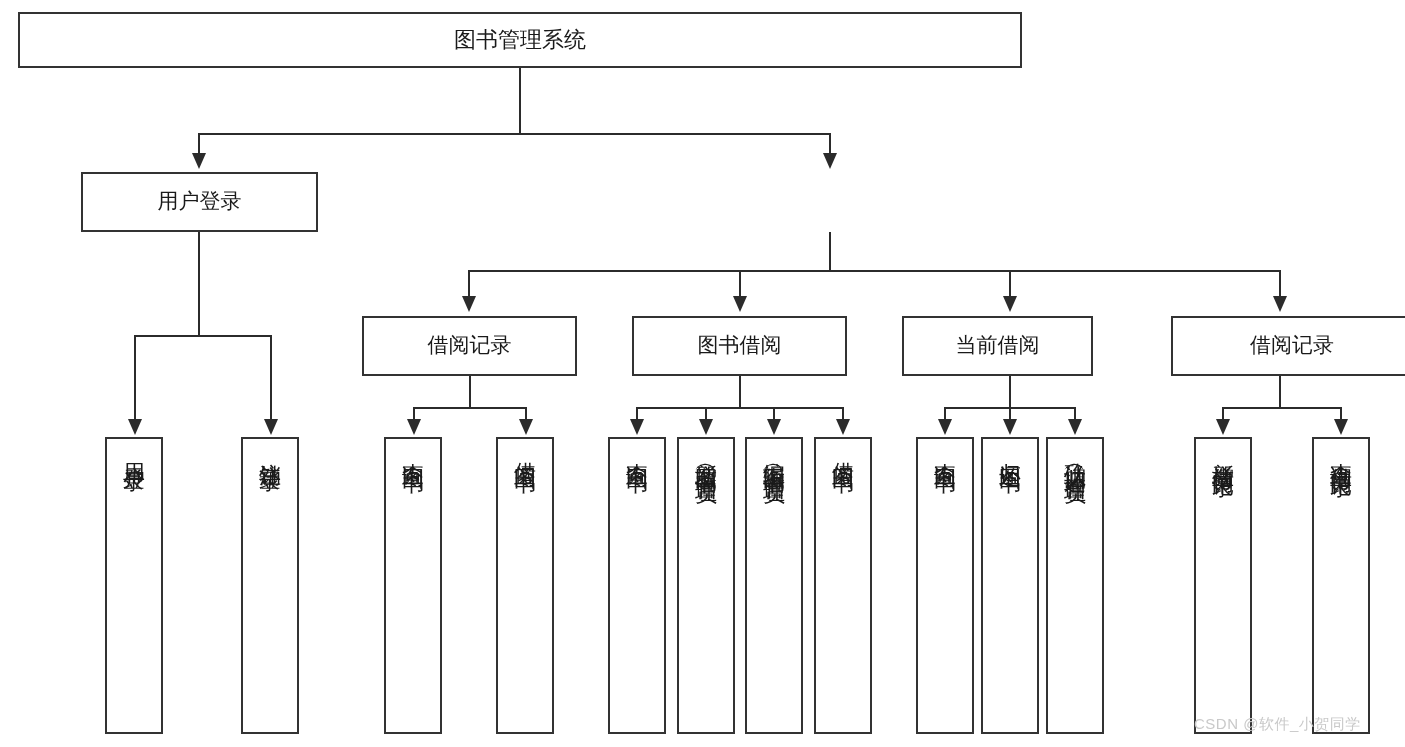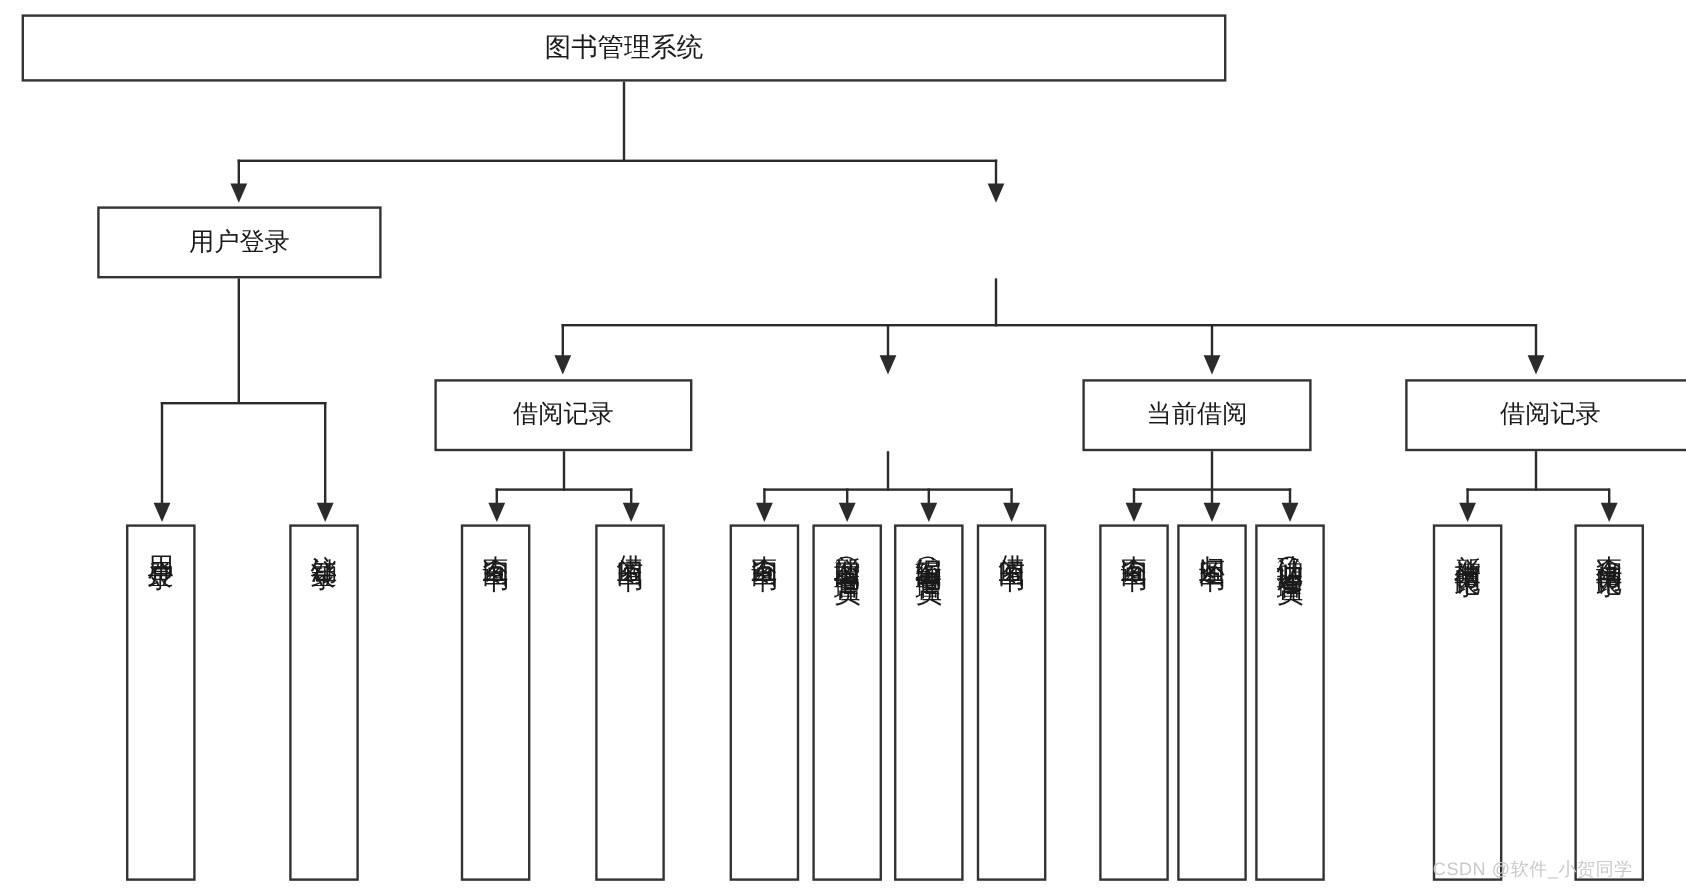--- a/index.html
+++ b/index.html
@@ -110,20 +110,23 @@
   <div class="seg vert" style="left:739px; top:270px; width:2px; height:28px;"></div>
   <div class="arrow" style="left:733px; top:296px;"></div>
   <div class="seg vert" style="left:1009px; top:270px; width:2px; height:28px;"></div>
   <div class="arrow" style="left:1003px; top:296px;"></div>
   <div class="seg vert" style="left:1279px; top:270px; width:2px; height:28px;"></div>
   <div class="arrow" style="left:1273px; top:296px;"></div>
 
   <div class="node h" style="left:362px; top:316px; width:215px; height:60px;">
     <span class="label">借阅记录</span>
   </div>
+  <div class="node h" style="left:632px; top:316px; width:215px; height:60px;">
+    <span class="label">图书借阅</span>
+  </div>
   <div class="node h" style="left:902px; top:316px; width:191px; height:60px;">
     <span class="label">当前借阅</span>
   </div>
   <div class="node h" style="left:1171px; top:316px; width:242px; height:60px;">
     <span class="label">借阅记录</span>
   </div>
 
   <div class="seg vert" style="left:469px; top:376px; width:2px; height:33px;"></div>
   <div class="seg horz" style="left:413px; top:407px; width:114px; height:2px;"></div>
   <div class="seg vert" style="left:413px; top:407px; width:2px; height:14px;"></div>

